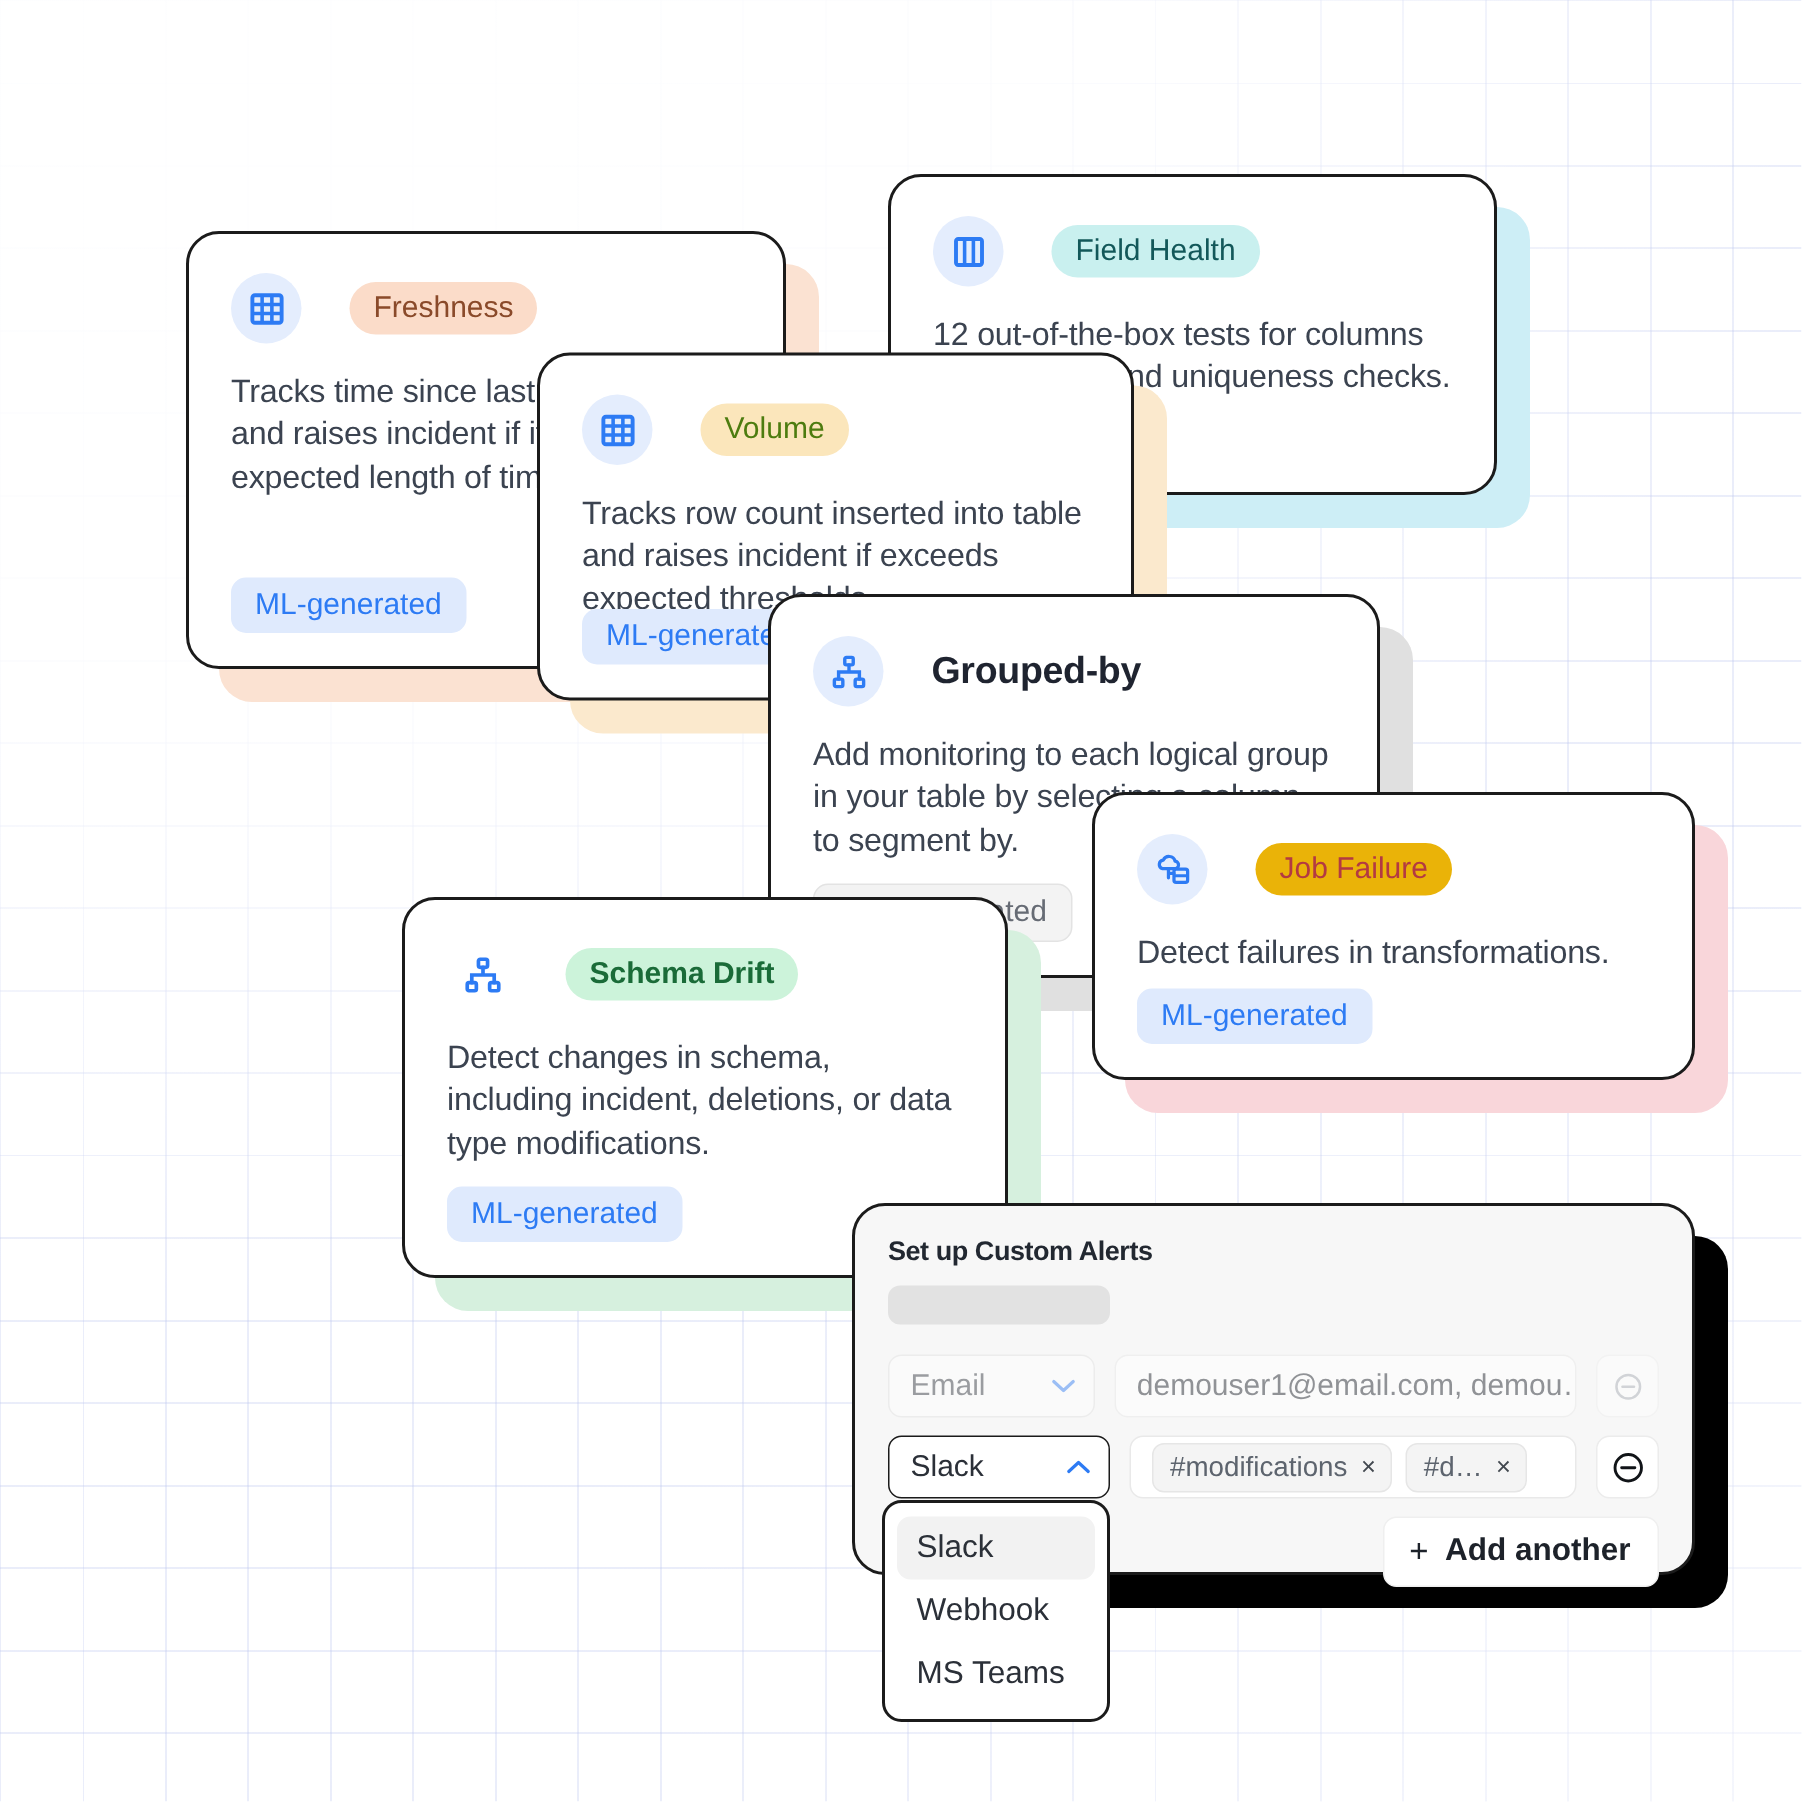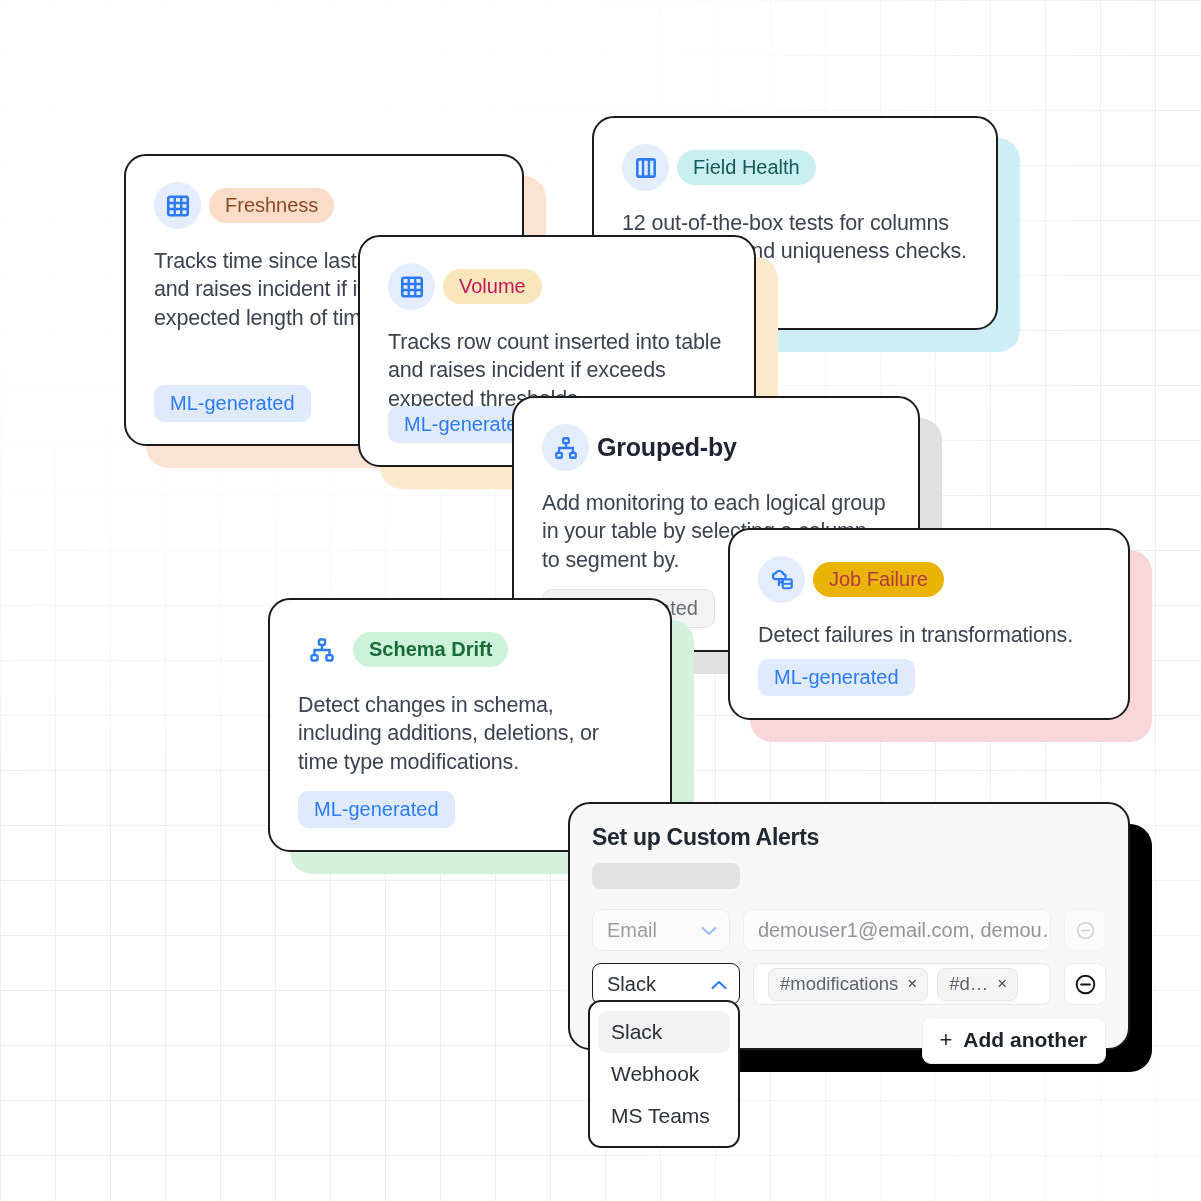--- a/index.html
+++ b/index.html
@@ -43,21 +43,21 @@
     position: relative;
     width: 100%; height: 100%;
     background: #ffffff;
     border: 2.5px solid #1b1b1b;
     border-radius: 22px;
     padding: 26px 28px 22px 28px;
   }
   .card-head {
     display: flex;
     align-items: center;
-    gap: 8px;
+    gap: 32px;
     margin-bottom: 18px;
   }
   .icon-circle {
     width: 47px; height: 47px;
     border-radius: 50%;
     background: #e4edfd;
     display: flex; align-items: center; justify-content: center;
     flex: 0 0 auto;
   }
   .chip {
@@ -92,21 +92,21 @@
     border-radius: 10px;
     font-size: 20px;
     line-height: 1.1;
     white-space: nowrap;
   }
   .badge-ml { background: #dfeafd; color: #2d7bf4; }
   .badge-user { background: #f3f3f3; color: #666b74; border: 1px solid #e3e3e3; }
 
   
   .chip-freshness { background: #fbdcc9; color: #8a4a2a; }
-  .chip-volume    { background: #fbe6bb; color: #be185d; }
+  .chip-volume    { background: #fbe6bb; color: #4d7c0f; }
   .chip-field     { background: #c9f0ef; color: #13585a; }
   .chip-custom    { background: #c6dcfb; color: #1c4e9c; }
   .chip-schema    { background: #ccf3da; color: #1a6b38; font-weight: bold; }
   .chip-job       { background: #eab308; color: #b33a42; }
 
   
   .sh-peach { background: #fbe2d2; }
   .sh-cyan  { background: #cdeef6; }
   .sh-cream { background: #fbe9cd; }
   .sh-blue  { background: #c9dcf8; }
@@ -140,21 +140,21 @@
   #alerts-panel {
     position: relative;
     width: 100%; height: 100%;
     background: #f7f7f7;
     border: 2.5px solid #1b1b1b;
     border-radius: 22px;
     padding: 20px 22px 16px 22px;
     overflow: visible;
   }
   #alerts-title {
-    font-size: 23px;
+    font-size: 18px;
     font-weight: bold;
     color: #222831;
     letter-spacing: -0.3px;
     margin-bottom: 12px;
   }
   #alerts-skeleton {
     width: 148px; height: 26px;
     background: #e2e2e2;
     border-radius: 8px;
     margin-bottom: 20px;
@@ -356,21 +356,21 @@
         <span class="icon-circle" style="background:transparent">
           <svg width="28" height="28" viewBox="0 0 24 24" fill="none">
             <rect x="9.4" y="3" width="5.2" height="4.6" rx="1" stroke="#2d7bf4" stroke-width="2.1"></rect>
             <rect x="3" y="16.4" width="5.2" height="4.6" rx="1" stroke="#2d7bf4" stroke-width="2.1"></rect>
             <rect x="15.8" y="16.4" width="5.2" height="4.6" rx="1" stroke="#2d7bf4" stroke-width="2.1"></rect>
             <path d="M12 7.6v4.4M5.6 16.4V12h12.8v4.4" stroke="#2d7bf4" stroke-width="2.1" stroke-linecap="round"></path>
           </svg>
         </span>
         <span class="chip chip-schema">Schema Drift</span>
       </div>
-      <div class="card-desc">Detect changes in schema, including additions, deletions, or time type modifications.</div>
+      <div class="card-desc">Detect changes in schema, including incident, deletions, or data type modifications.</div>
       <div class="card-foot">
         <span class="badge badge-ml">ML-generated</span>
       </div>
     </div>
   </div>
 
   <div id="alerts-wrap">
     <div id="alerts-shadow"></div>
     <div id="alerts-panel">
       <div id="alerts-title">Set up Custom Alerts</div>

